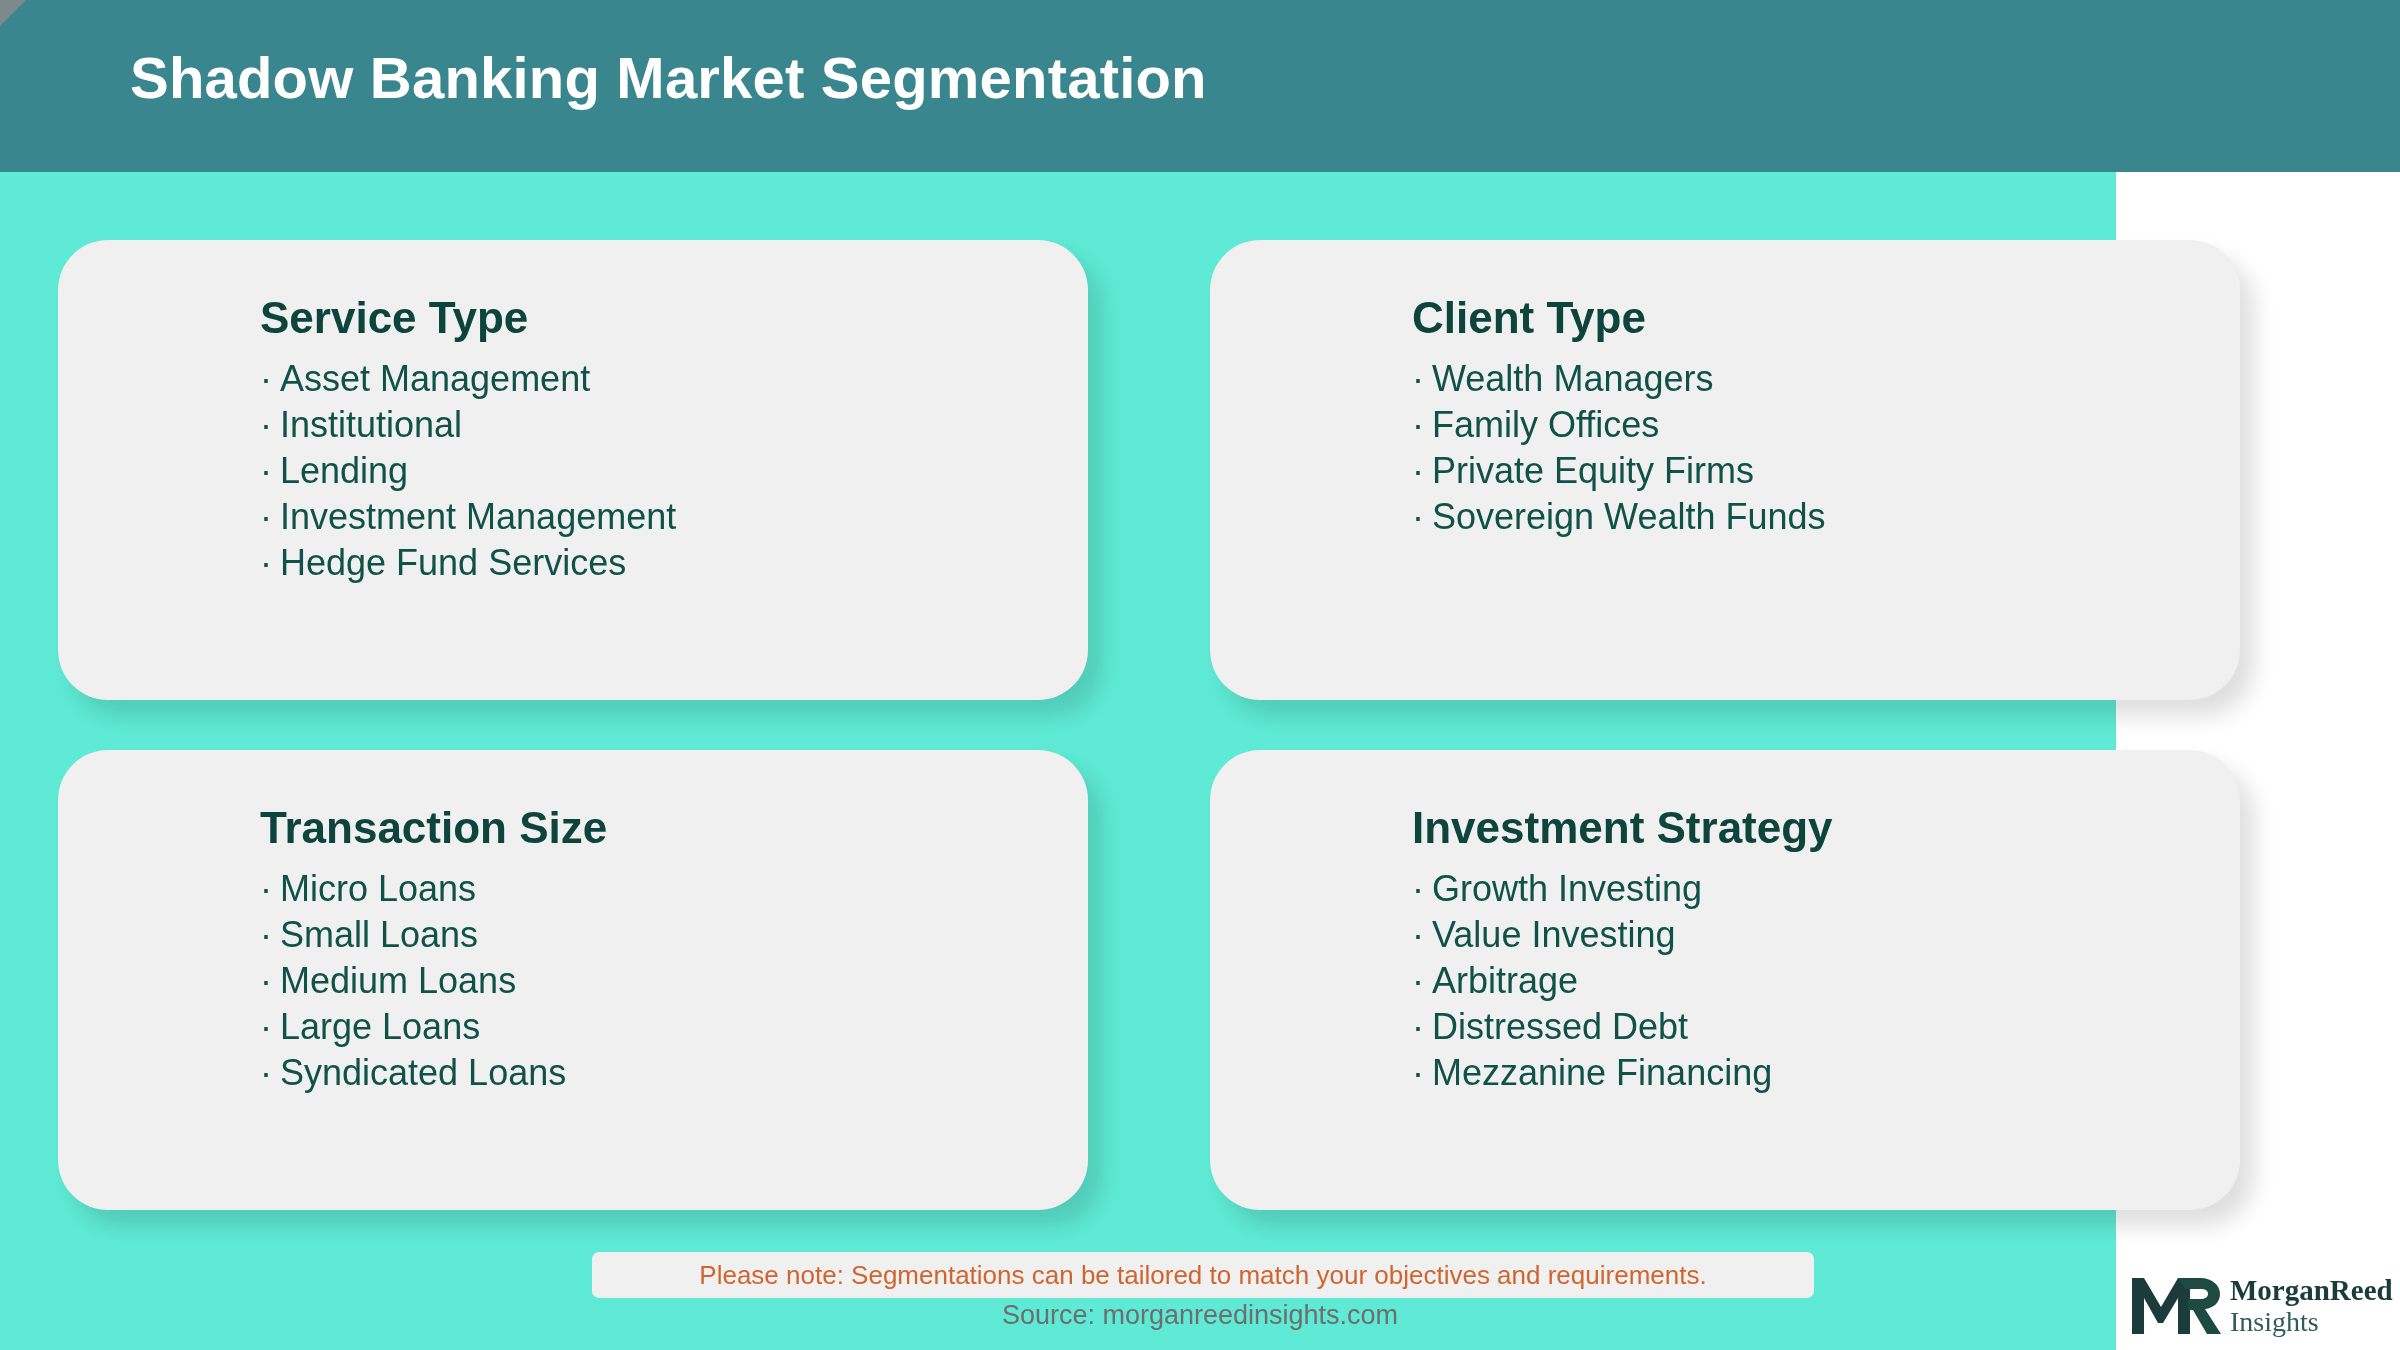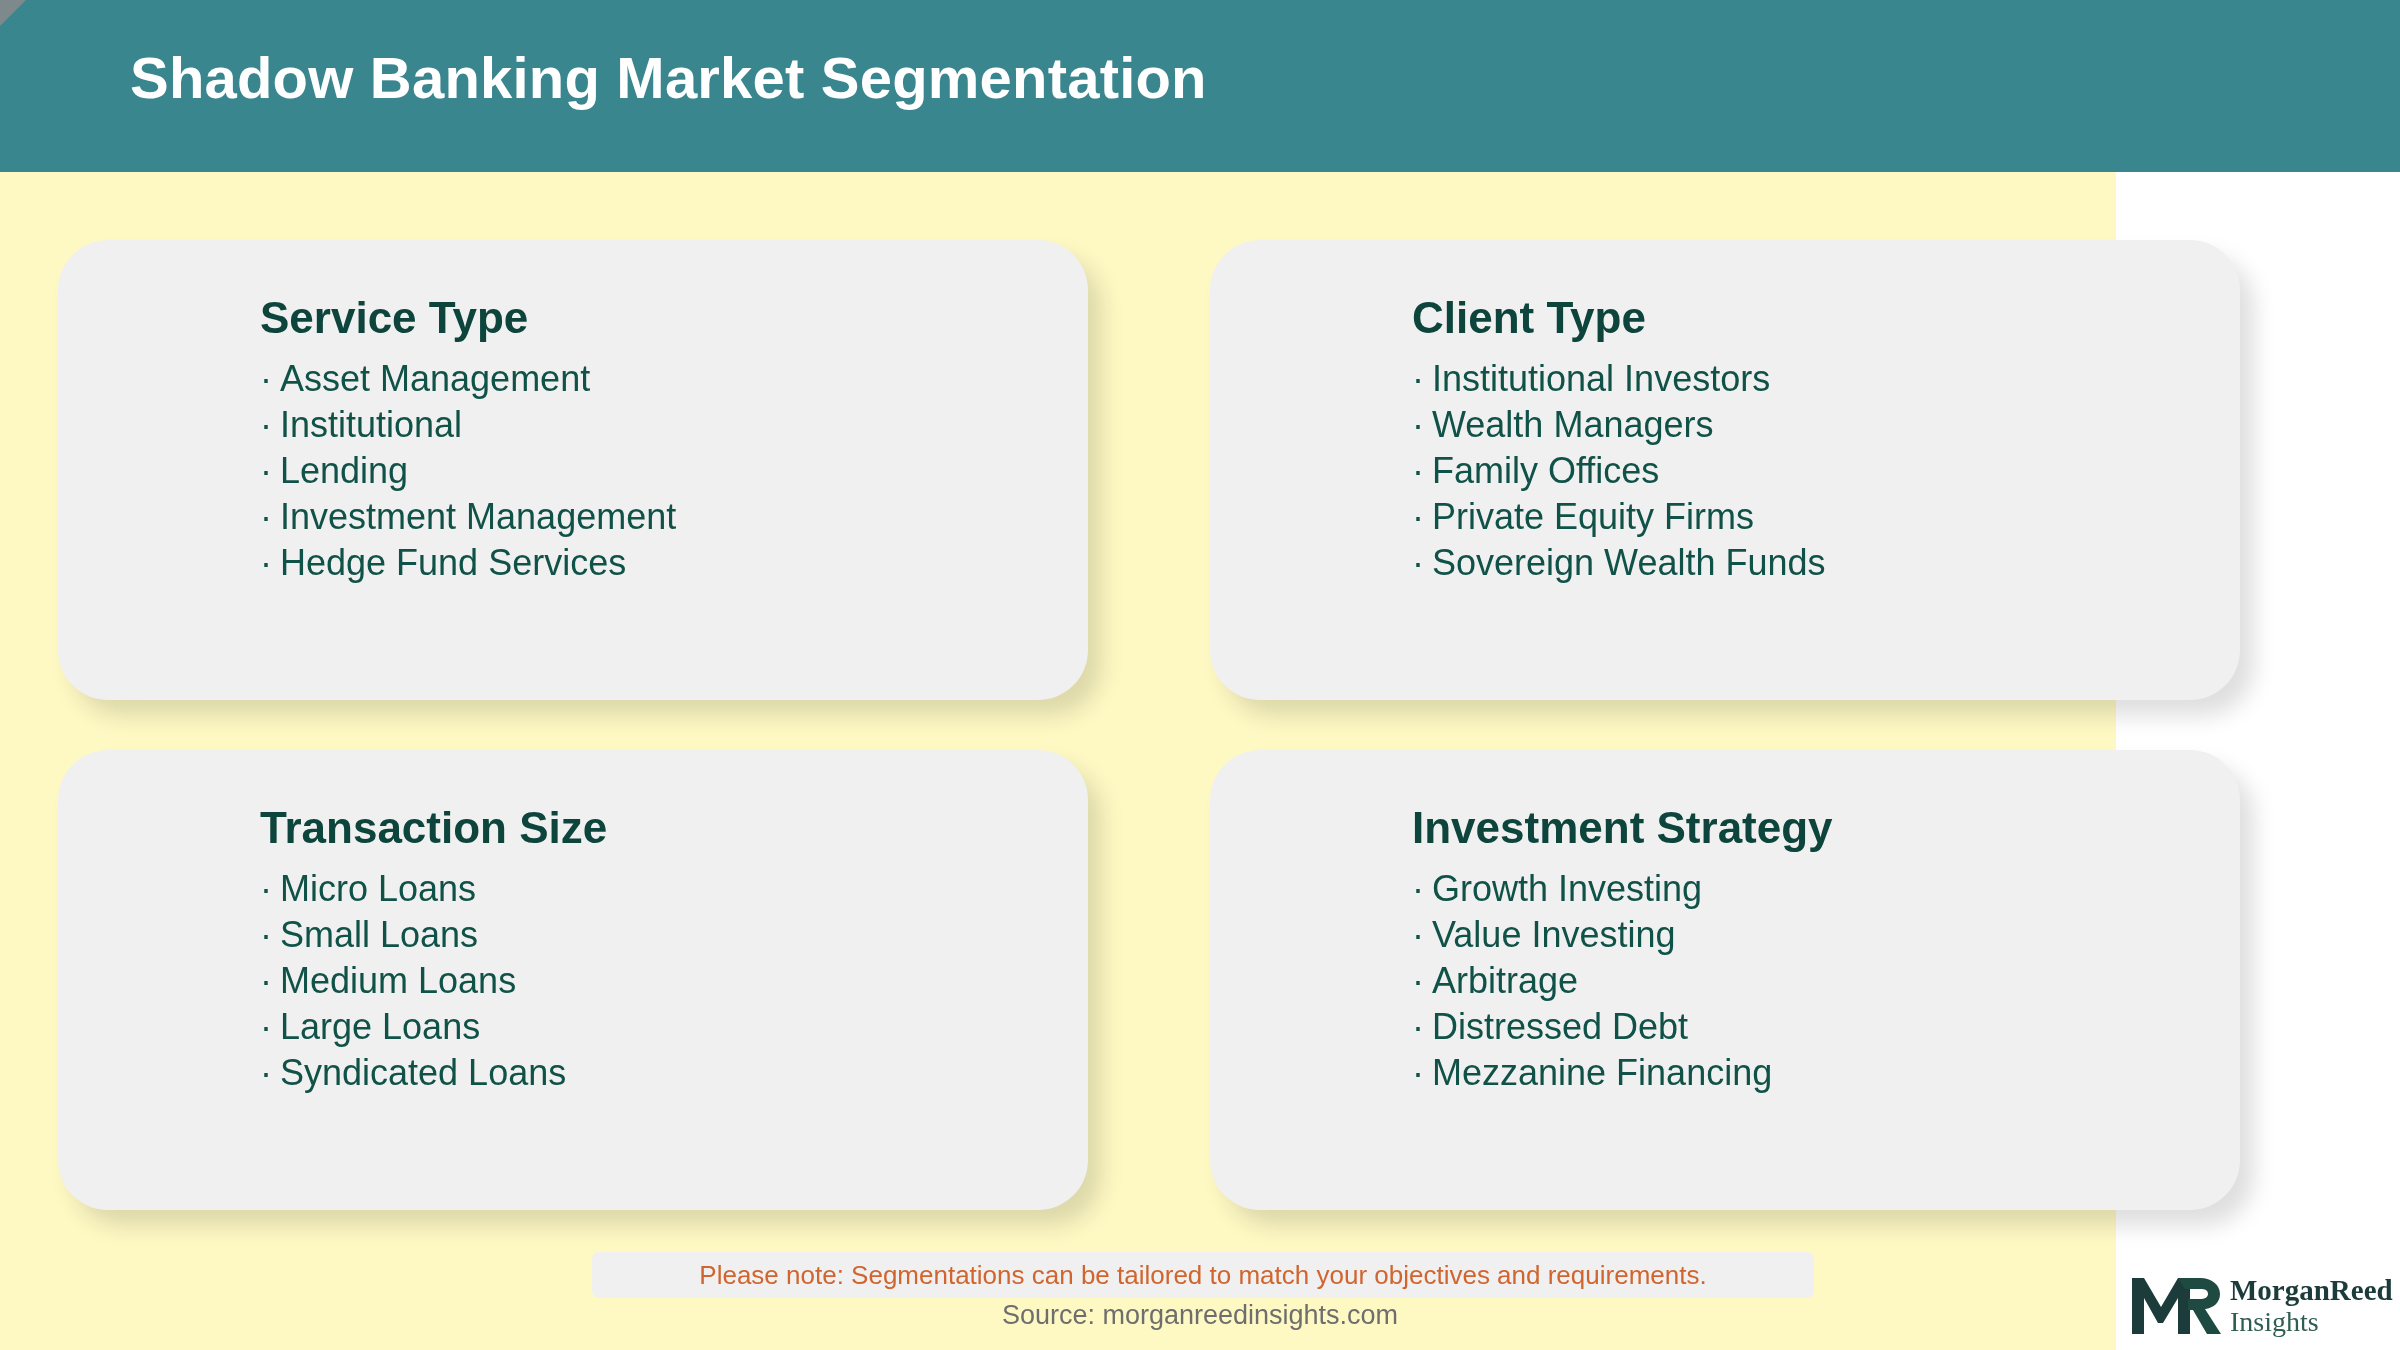--- a/index.html
+++ b/index.html
@@ -9,21 +9,21 @@
     height: 1350px;
     background: #ffffff;
     font-family: "Liberation Sans", sans-serif;
     overflow: hidden;
   }
 
   #slide {
     position: relative;
     width: 2116px;
     height: 1350px;
-    background: #fef9c3;
+    background: #5eead4;
   }
 
   
   #header {
     position: absolute;
     left: 0;
     top: 0;
     width: 2400px;
     height: 172px;
     background: #3A868F;
@@ -207,21 +207,20 @@
           <li><span class="bullet">·</span><span>Investment Management</span></li>
           <li><span class="bullet">·</span><span>Hedge Fund Services</span></li>
         </ul>
       </div>
     </div>
 
     <div class="card r0 c1">
       <div class="card-inner">
         <div class="card-title">Client Type</div>
         <ul class="card-list">
-          <li><span class="bullet">·</span><span>Institutional Investors</span></li>
           <li><span class="bullet">·</span><span>Wealth Managers</span></li>
           <li><span class="bullet">·</span><span>Family Offices</span></li>
           <li><span class="bullet">·</span><span>Private Equity Firms</span></li>
           <li><span class="bullet">·</span><span>Sovereign Wealth Funds</span></li>
         </ul>
       </div>
     </div>
 
     <div class="card r1 c0">
       <div class="card-inner">

